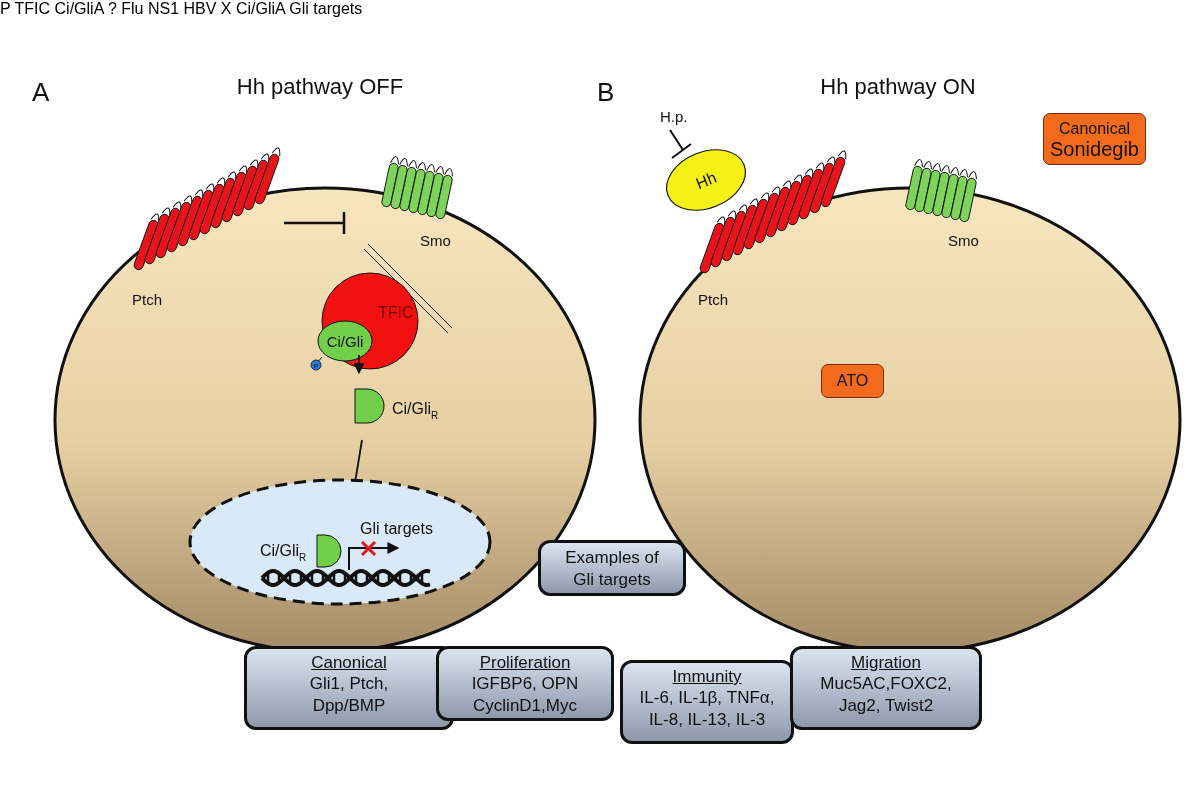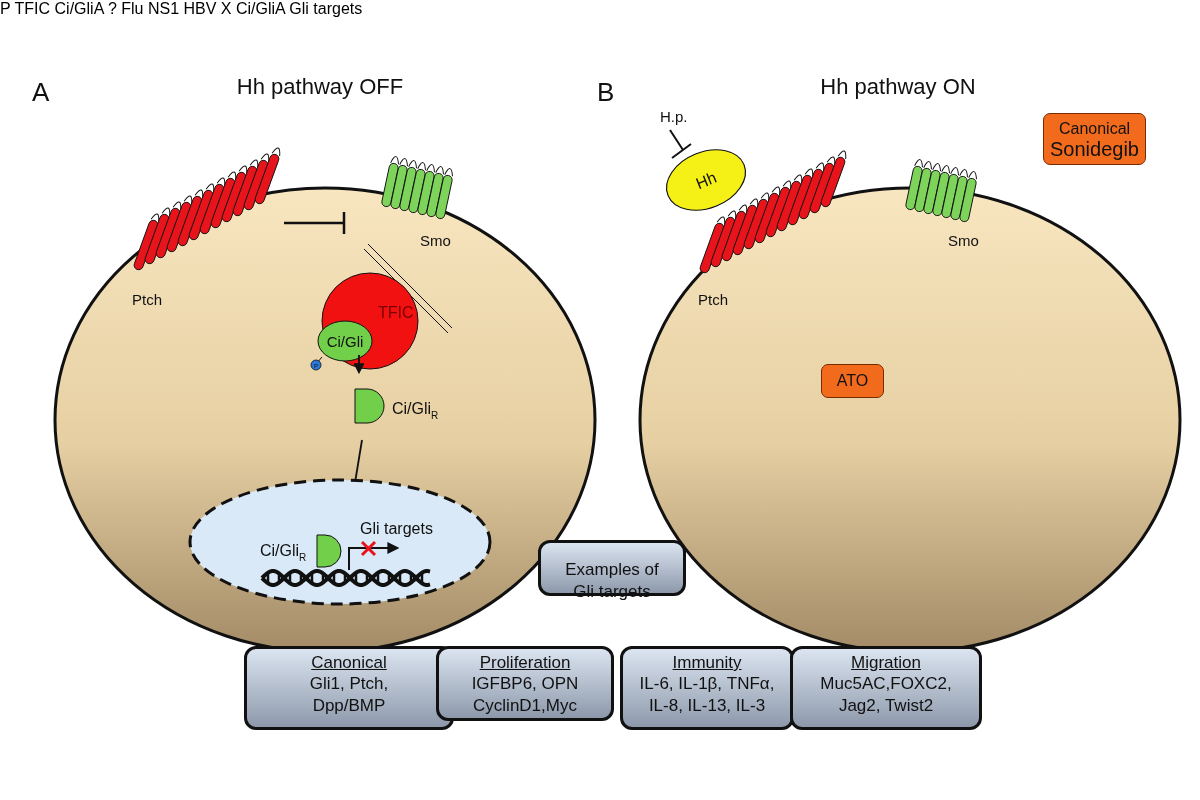--- a/index.html
+++ b/index.html
@@ -339,37 +339,37 @@
   <div style="font-size:16px;line-height:21px;">Canonical</div>
   <div style="font-size:20px;line-height:21px;">Sonidegib</div>
 </div>
 
 
 <div class="orange" style="left:821px;top:364px;width:63px;height:34px;line-height:32px;font-size:16px;">
   <span>ATO</span>
 </div>
 
 
-<div class="box" style="left:538px;top:540px;width:148px;height:56px;padding-top:16px;">
+<div class="box" style="left:538px;top:540px;width:148px;height:56px;padding-top:4px;">
   <span class="ln">Examples of</span>
   <span class="ln">Gli targets</span>
 </div>
 
 
 <div class="box" style="left:244px;top:646px;width:210px;height:84px;">
   <span class="hd">Canonical</span>
   <span class="ln">Gli1, Ptch,</span>
   <span class="ln">Dpp/BMP</span>
 </div>
 <div class="box" style="left:436px;top:646px;width:178px;height:75px;">
   <span class="hd">Proliferation</span>
   <span class="ln">IGFBP6, OPN</span>
   <span class="ln">CyclinD1,Myc</span>
 </div>
-<div class="box" style="left:620px;top:646px;width:174px;height:84px;">
+<div class="box" style="left:620px;top:660px;width:174px;height:84px;">
   <span class="hd">Immunity</span>
   <span class="ln">IL-6, IL-1β, TNFα,</span>
   <span class="ln">IL-8, IL-13, IL-3</span>
 </div>
 <div class="box" style="left:790px;top:646px;width:192px;height:84px;">
   <span class="hd">Migration</span>
   <span class="ln">Muc5AC,FOXC2,</span>
   <span class="ln">Jag2, Twist2</span>
 </div>
 </path></ellipse></ellipse></line></line></ellipse></line></circle></div>

